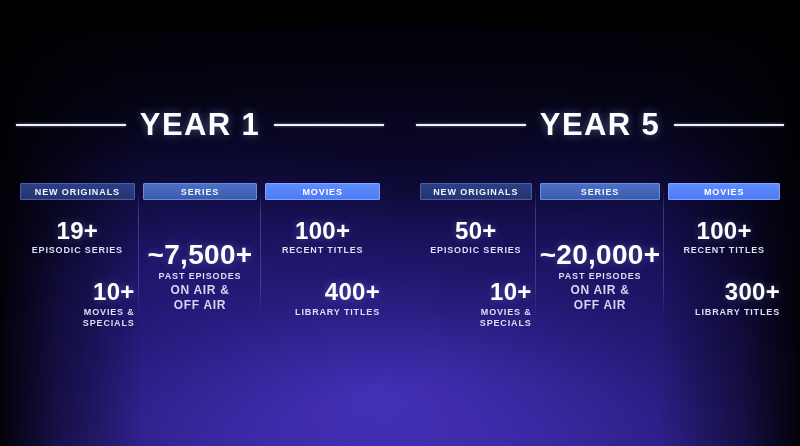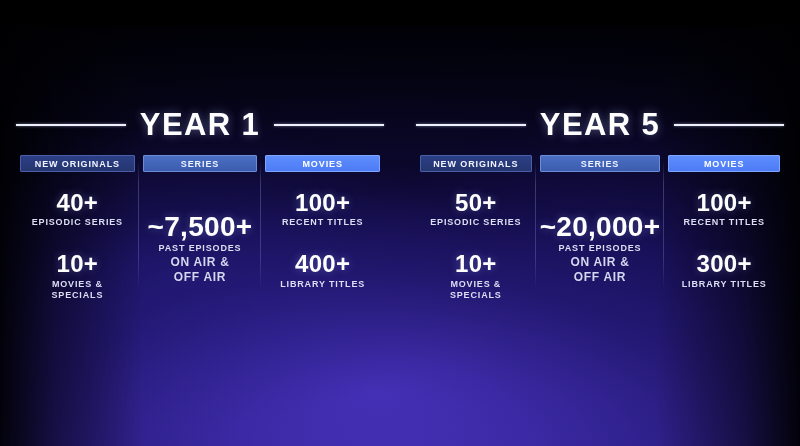--- a/index.html
+++ b/index.html
@@ -106,20 +106,21 @@
     margin-top: 13px;
     padding: 0 16px;
     box-sizing: border-box;
     position: relative;
   }
   .col {
     flex: 1 1 0;
     position: relative;
     padding: 0 4px;
     box-sizing: border-box;
+    margin-top: 28px;
   }
   .col + .col::before {
     content: "";
     position: absolute;
     left: -1px;
     top: 6px;
     width: 1px;
     height: 128px;
     background: linear-gradient(to bottom, rgba(150,160,235,0.00) 0%, rgba(150,162,240,0.30) 18%, rgba(150,162,240,0.26) 75%, rgba(150,160,235,0.00) 100%);
   }
@@ -184,21 +185,21 @@
     font-size: 12px;
     font-weight: 600;
     letter-spacing: 0.7px;
     color: #d3d7ef;
     line-height: 1.25;
     white-space: pre-line;
   }
 
   
   .pad-a { padding-top: 18px; }
-  .pad-b { padding-top: 23px; }
+  .pad-b { padding-top: 23px; text-align: right; }
   .pad-series { padding-top: 40px; }
 </style>
 </head>
 <body>
 
 <div id="stage">
 
   <div class="bg-base"></div>
   <div class="bg-glow-mid"></div>
   <div class="bg-glow-left"></div>
@@ -214,21 +215,21 @@
         <div class="year-title">YEAR 1</div>
         <div class="rule"></div>
       </div>
 
       <div class="cols">
 
         <div class="col">
           <div class="badge tone-dark">NEW ORIGINALS</div>
           <div class="stat-group">
             <div class="stat pad-a">
-              <div class="num">40+</div>
+              <div class="num">19+</div>
               <div class="lbl">EPISODIC SERIES</div>
             </div>
             <div class="stat pad-b">
               <div class="num">10+</div>
               <div class="lbl">MOVIES &amp;
 SPECIALS</div>
             </div>
           </div>
         </div>
 

